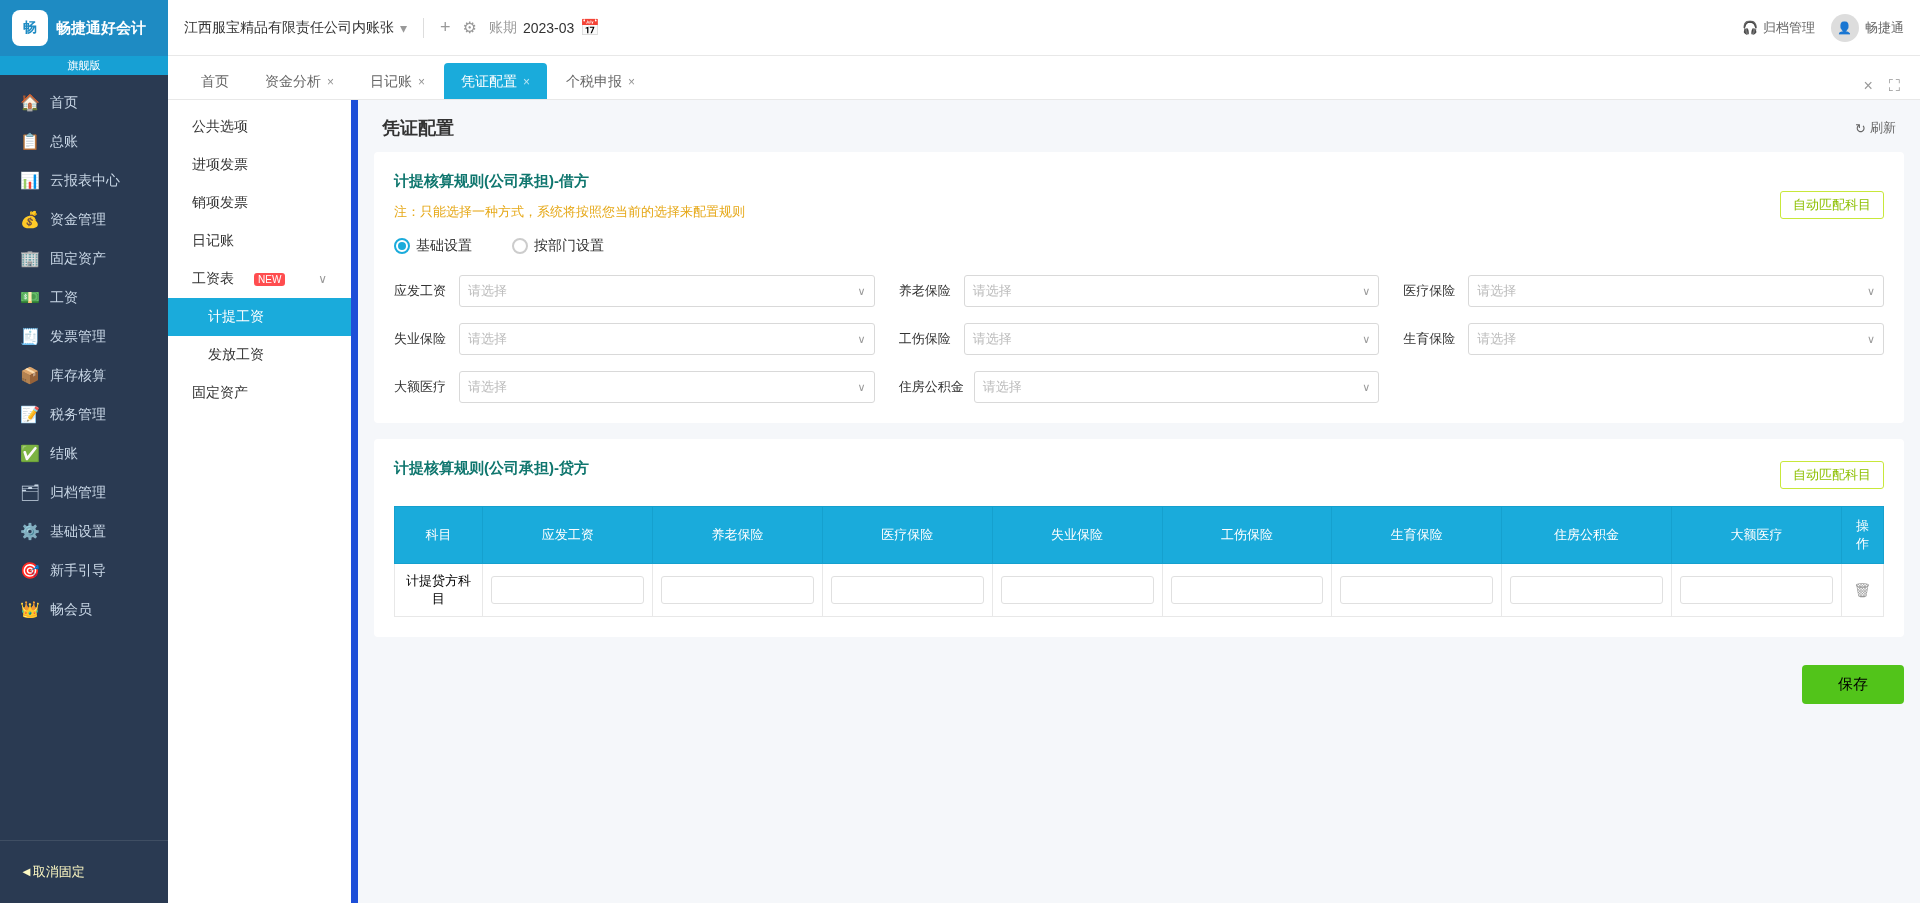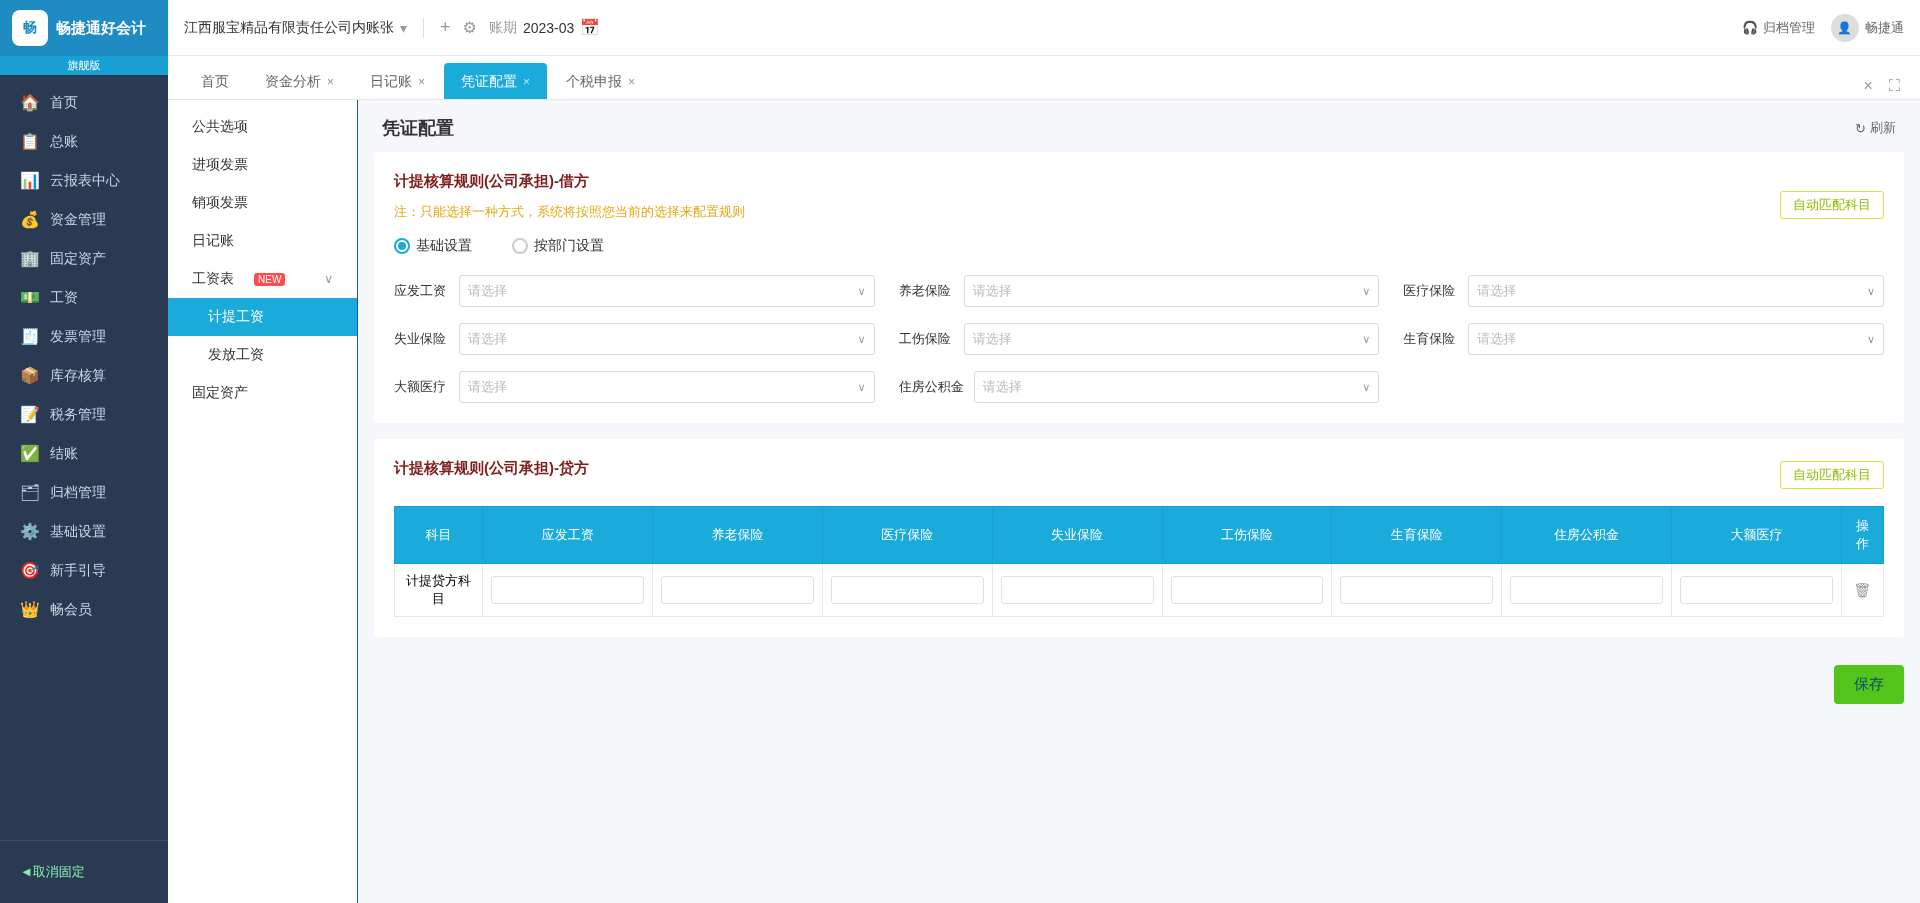--- a/index.html
+++ b/index.html
@@ -52,21 +52,21 @@
     .sidebar-bottom {
       padding: 12px 0;
       border-top: 1px solid rgba(255,255,255,0.1);
     }
     .sidebar-cancel {
       display: flex;
       align-items: center;
       gap: 8px;
       padding: 10px 20px;
       font-size: 13px;
-      color: #86efac;
+      color: #fef9c3;
       cursor: pointer;
     }
 
     
     .main {
       flex: 1;
       display: flex;
       flex-direction: column;
       height: 903px;
       overflow: hidden;
@@ -136,21 +136,21 @@
       flex: 1;
       overflow: hidden;
       background: #f5f7fa;
     }
 
     
     .left-panel {
       width: 190px;
       min-width: 190px;
       background: #fff;
-      border-right: 1px solid #1d4ed8;
+      border-right: 7px solid #1d4ed8;
       padding: 8px 0;
       overflow-y: auto;
     }
     .left-panel-item {
       display: flex;
       align-items: center;
       justify-content: space-between;
       padding: 10px 24px;
       font-size: 14px;
       color: #333;
@@ -199,21 +199,21 @@
     
     .section {
       background: #fff;
       margin: 0 16px 16px;
       border-radius: 4px;
       padding: 20px;
     }
     .section-title {
       font-size: 15px;
       font-weight: bold;
-      color: #7f1d1d;
+      color: #0f766e;
       margin-bottom: 12px;
     }
     .section-note {
       font-size: 13px;
       color: #e6a817;
       margin-bottom: 16px;
     }
     .section-header-row {
       display: flex;
       align-items: center;
@@ -333,23 +333,23 @@
 
     
     .save-section {
       display: flex;
       justify-content: flex-end;
       padding: 12px 16px;
       background: #f5f7fa;
     }
     .save-btn {
       background: #52c41a;
-      color: #0c4a6e;
+      color: #000000;
       border: none;
-      padding: 10px 20px;
+      padding: 10px 36px;
       font-size: 15px;
       border-radius: 4px;
       cursor: pointer;
       margin-left: 8px;
     }
 
     
     .right-content::-webkit-scrollbar { width: 6px; }
     .right-content::-webkit-scrollbar-track { background: #f0f0f0; }
     .right-content::-webkit-scrollbar-thumb { background: #ccc; border-radius: 3px; }

